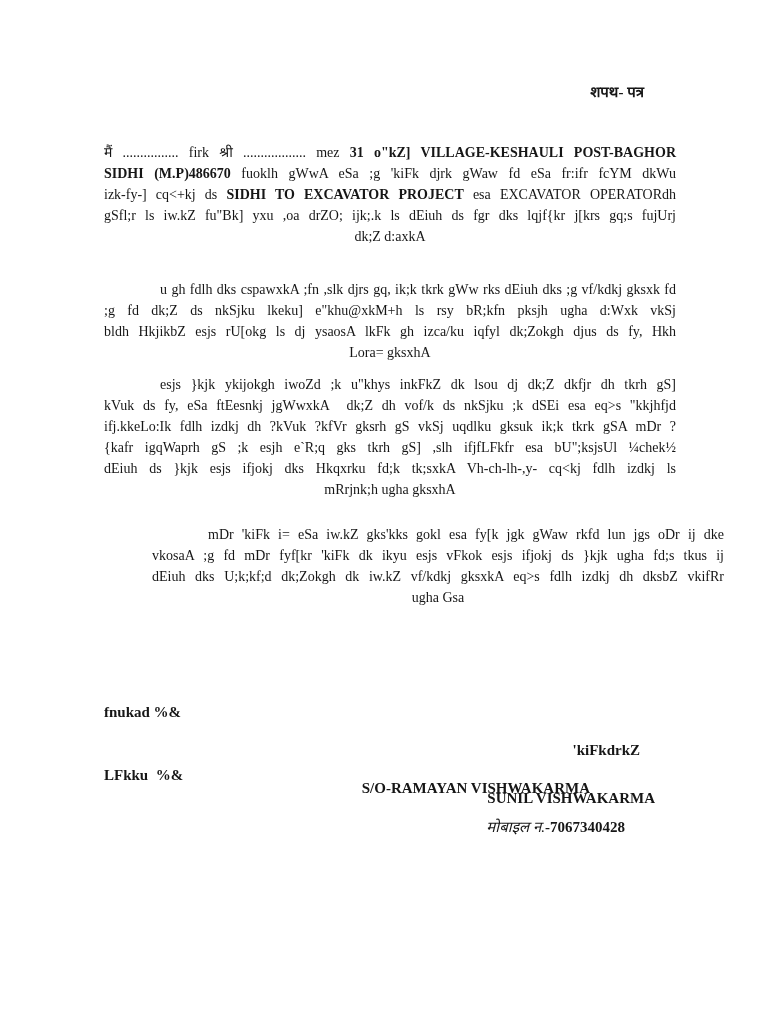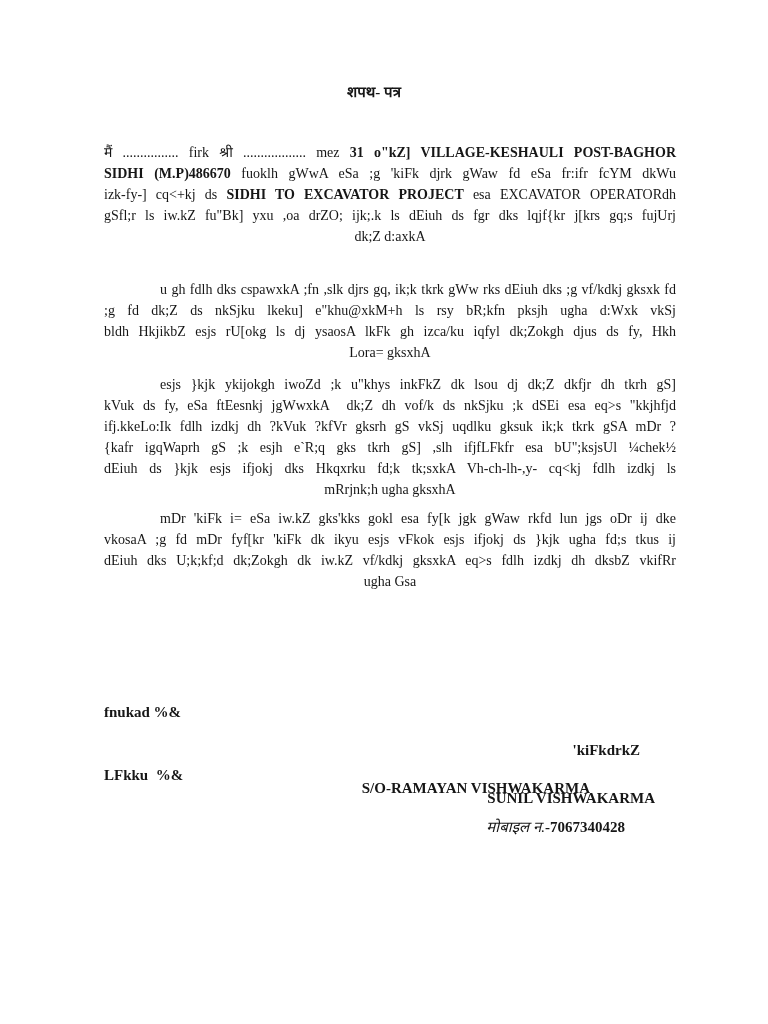--- a/index.html
+++ b/index.html
@@ -11,34 +11,34 @@
     background: #ffffff;
     font-family: "Liberation Serif", "DejaVu Serif", serif;
     color: #161616;
     overflow: hidden;
   }
   .title {
     position: absolute;
     top: 81px;
     left: 104px;
     width: 540px;
-    text-align: center;
+    text-align: right;
     font-weight: bold;
     font-size: 15px;
   }
   .para {
     position: absolute;
     left: 104px;
     width: 572px;
     font-size: 14px;
   }
   .para.p1 { top: 142px; }
   .para.p2 { top: 279px; }
   .para.p3 { top: 374px; }
-  .para.p4 { top: 508px; }
+  .para.p4 { top: 524px; margin-left: 48px; }
   .line {
     line-height: 21px;
     white-space: pre-wrap;
     text-align: center;
   }
   .line.jl {
     text-align: justify;
     text-align-last: justify;
   }
   .para.indented .line:first-child { padding-left: 56px; }

